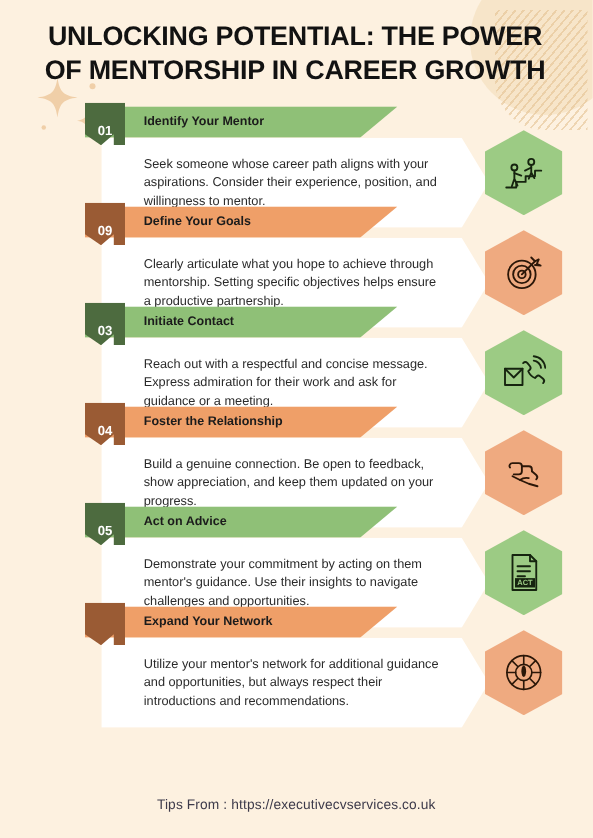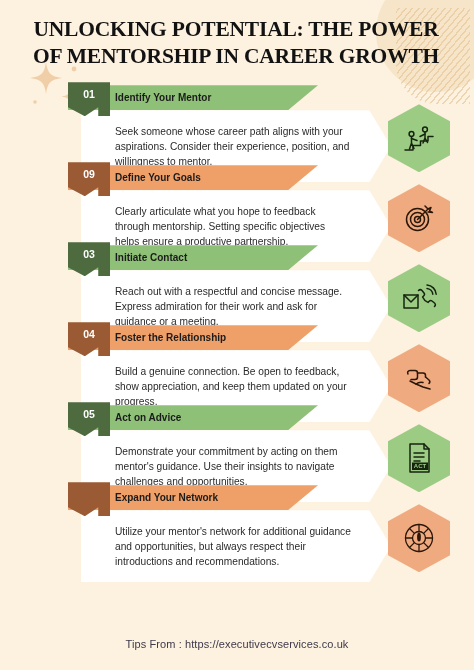--- a/index.html
+++ b/index.html
@@ -47,21 +47,20 @@
     top: 56px;
     width: 78px;
     height: 62px;
   }
 
   
   .header {
     position: relative;
     padding: 16px 26px 0 24px;
     z-index: 3;
-    font-family: Liberation Serif, serif;
   }
   .title {
     margin: 0;
     font-size: 21.5px;
     line-height: 1.26;
     font-weight: bold;
     color: #121212;
     text-align: center;
     letter-spacing: -0.2px;
   }
@@ -76,30 +75,30 @@
     position: relative;
     height: 80px;
   }
   .step:last-child { height: 92px; }
 
   
   .badge {
     position: absolute;
     left: 68px;
     top: 0;
-    width: 42px;
+    width: 32px;
     height: 34px;
     z-index: 4;
     color: #ffffff;
     font-size: 10.5px;
     font-weight: bold;
     display: flex;
     align-items: flex-start;
     justify-content: center;
-    padding-top: 6px;
+    padding-top: 17px;
     box-sizing: border-box;
     clip-path: polygon(0 0, 100% 0, 100% 100%, 72% 100%, 72% 74%, 40% 100%, 0 74%);
   }
 
   
   .bar {
     position: absolute;
     left: 68px;
     top: 3px;
     height: 25px;
@@ -211,21 +210,21 @@
   </div>
 
   <div class="step">
     <div class="bar" style="background:#ef9f68;">
       <span class="bar-label">Define Your Goals</span>
     </div>
     <div class="badge" style="background:#9a5b34;">
       <span>09</span>
     </div>
     <div class="panel">
-      <p class="panel-text">Clearly articulate what you hope to feedback through mentorship. Setting specific objectives helps ensure a productive partnership.</p>
+      <p class="panel-text">Clearly articulate what you hope to achieve through mentorship. Setting specific objectives helps ensure a productive partnership.</p>
     </div>
     <div class="hex" style="background:#efaa80;">
       <svg width="34" height="34" viewBox="0 0 34 34" fill="none" stroke="#2b1708" stroke-width="1.5" stroke-linecap="round" stroke-linejoin="round">
         <circle cx="15.5" cy="18.5" r="11"></circle>
         <circle cx="15.5" cy="18.5" r="7"></circle>
         <circle cx="15.5" cy="18.5" r="3"></circle>
         <path d="M15.5 18.5 L26 8"></path>
         <path d="M23 5 L26 8 L29 6.5 L27.5 10 L30.5 11.5 L26 11"></path>
       </svg>
     </div>

